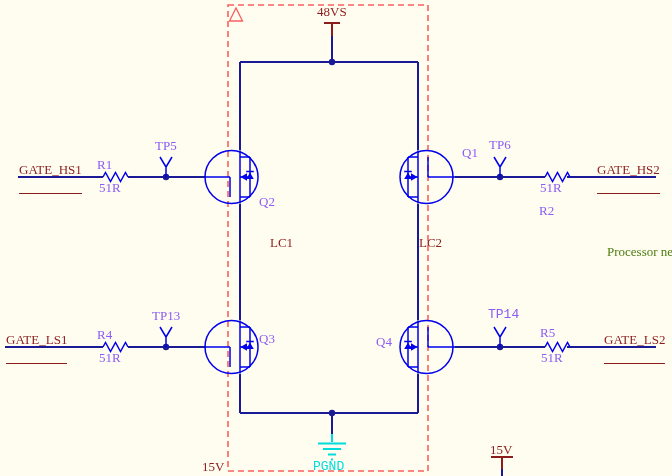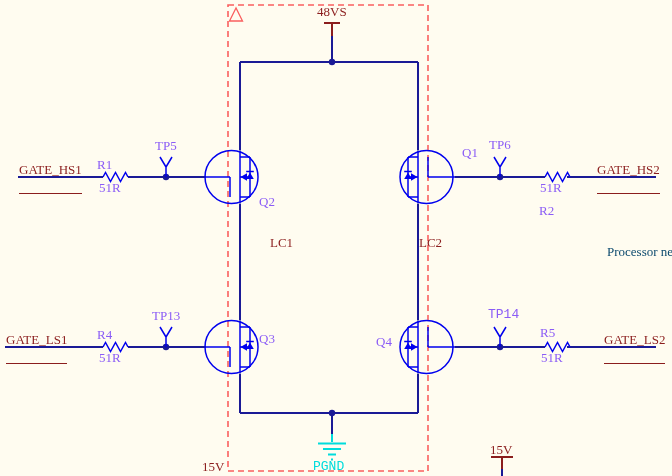--- a/index.html
+++ b/index.html
@@ -14,21 +14,21 @@
   .lbl{
     position:absolute;
     font-size:13px;
     line-height:14px;
     white-space:nowrap;
   }
   .net{color:#8B1D1D;}
   .net-underline{border-bottom:1.2px solid #8B1D1D;padding-bottom:16px;}
   .des{color:#8b5cf6;}
   .gnd-lbl{color:#00DCDC;font-family:Liberation Mono, monospace;}
-  .note-lbl{color:#0c4a6e;}
+  .note-lbl{color:#4d7c0f;}
 </style>
 </head>
 <body>
 
 <div id="canvas">
 
   <svg id="schematic-svg" width="672" height="476" viewBox="0 0 672 476">
 
     <g stroke="#FA5F5F" fill="none" stroke-width="1.6">
       <rect x="228" y="5" width="200" height="466" stroke-dasharray="6 4"></rect>

